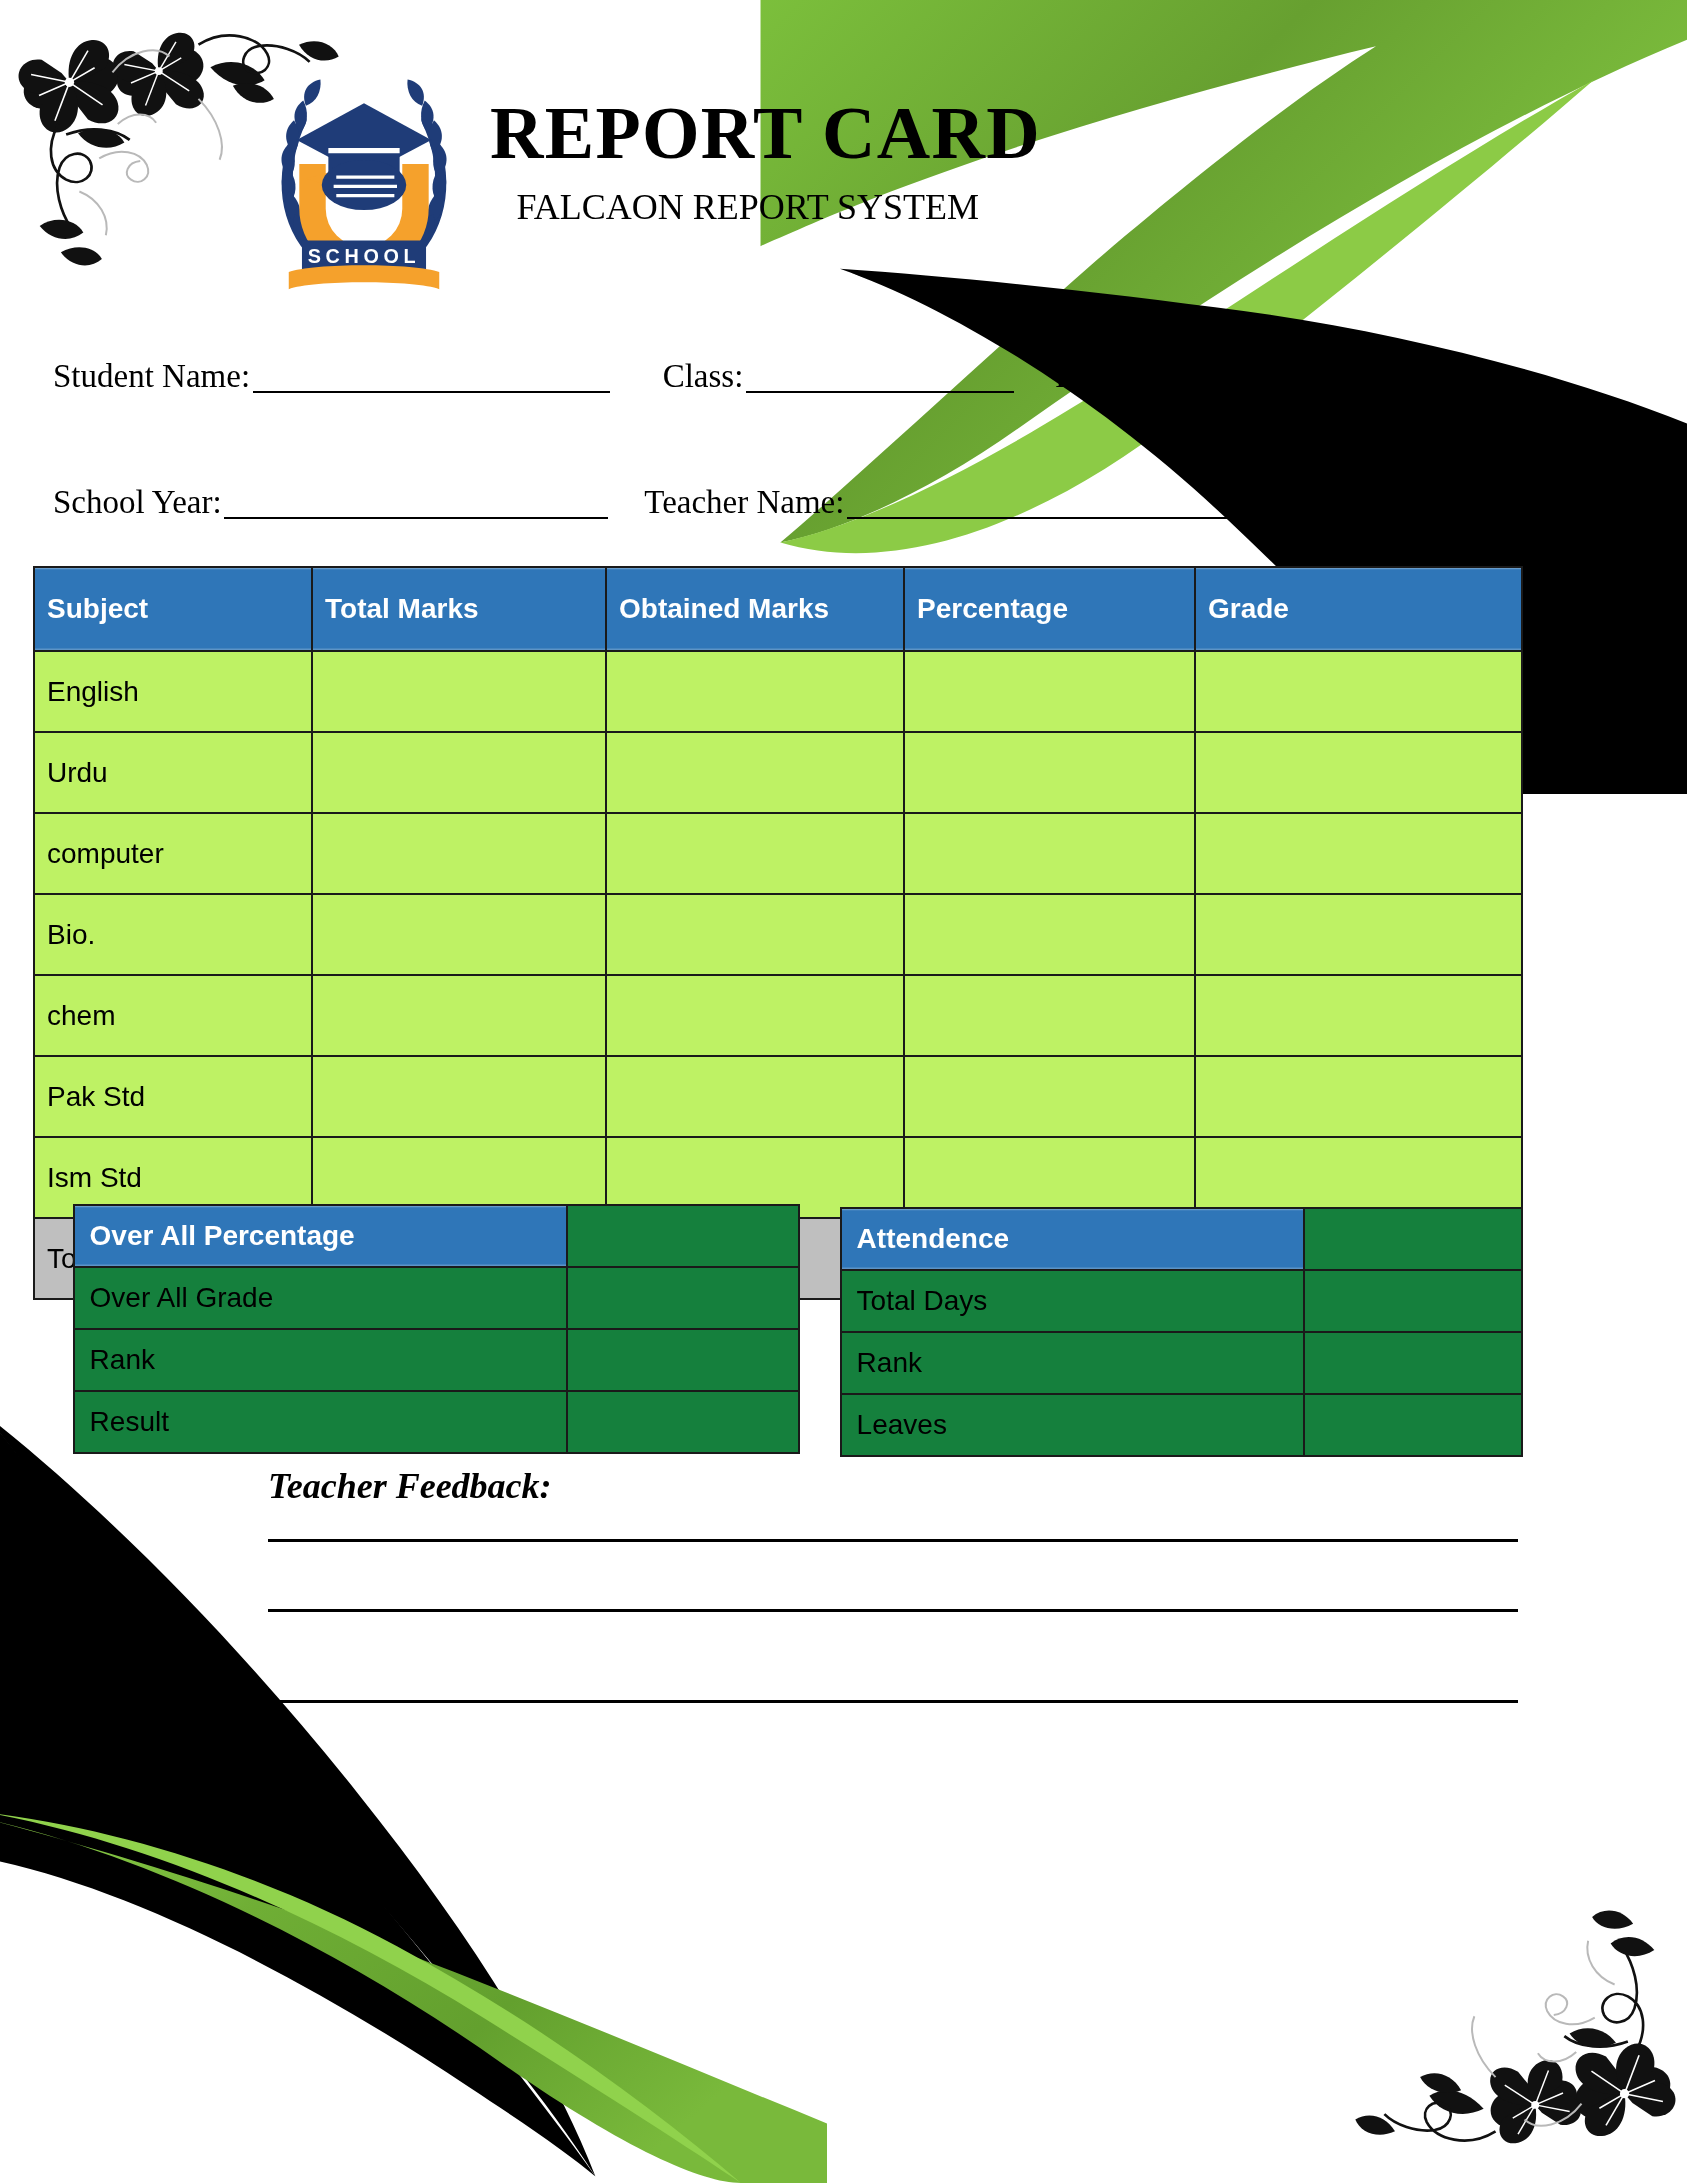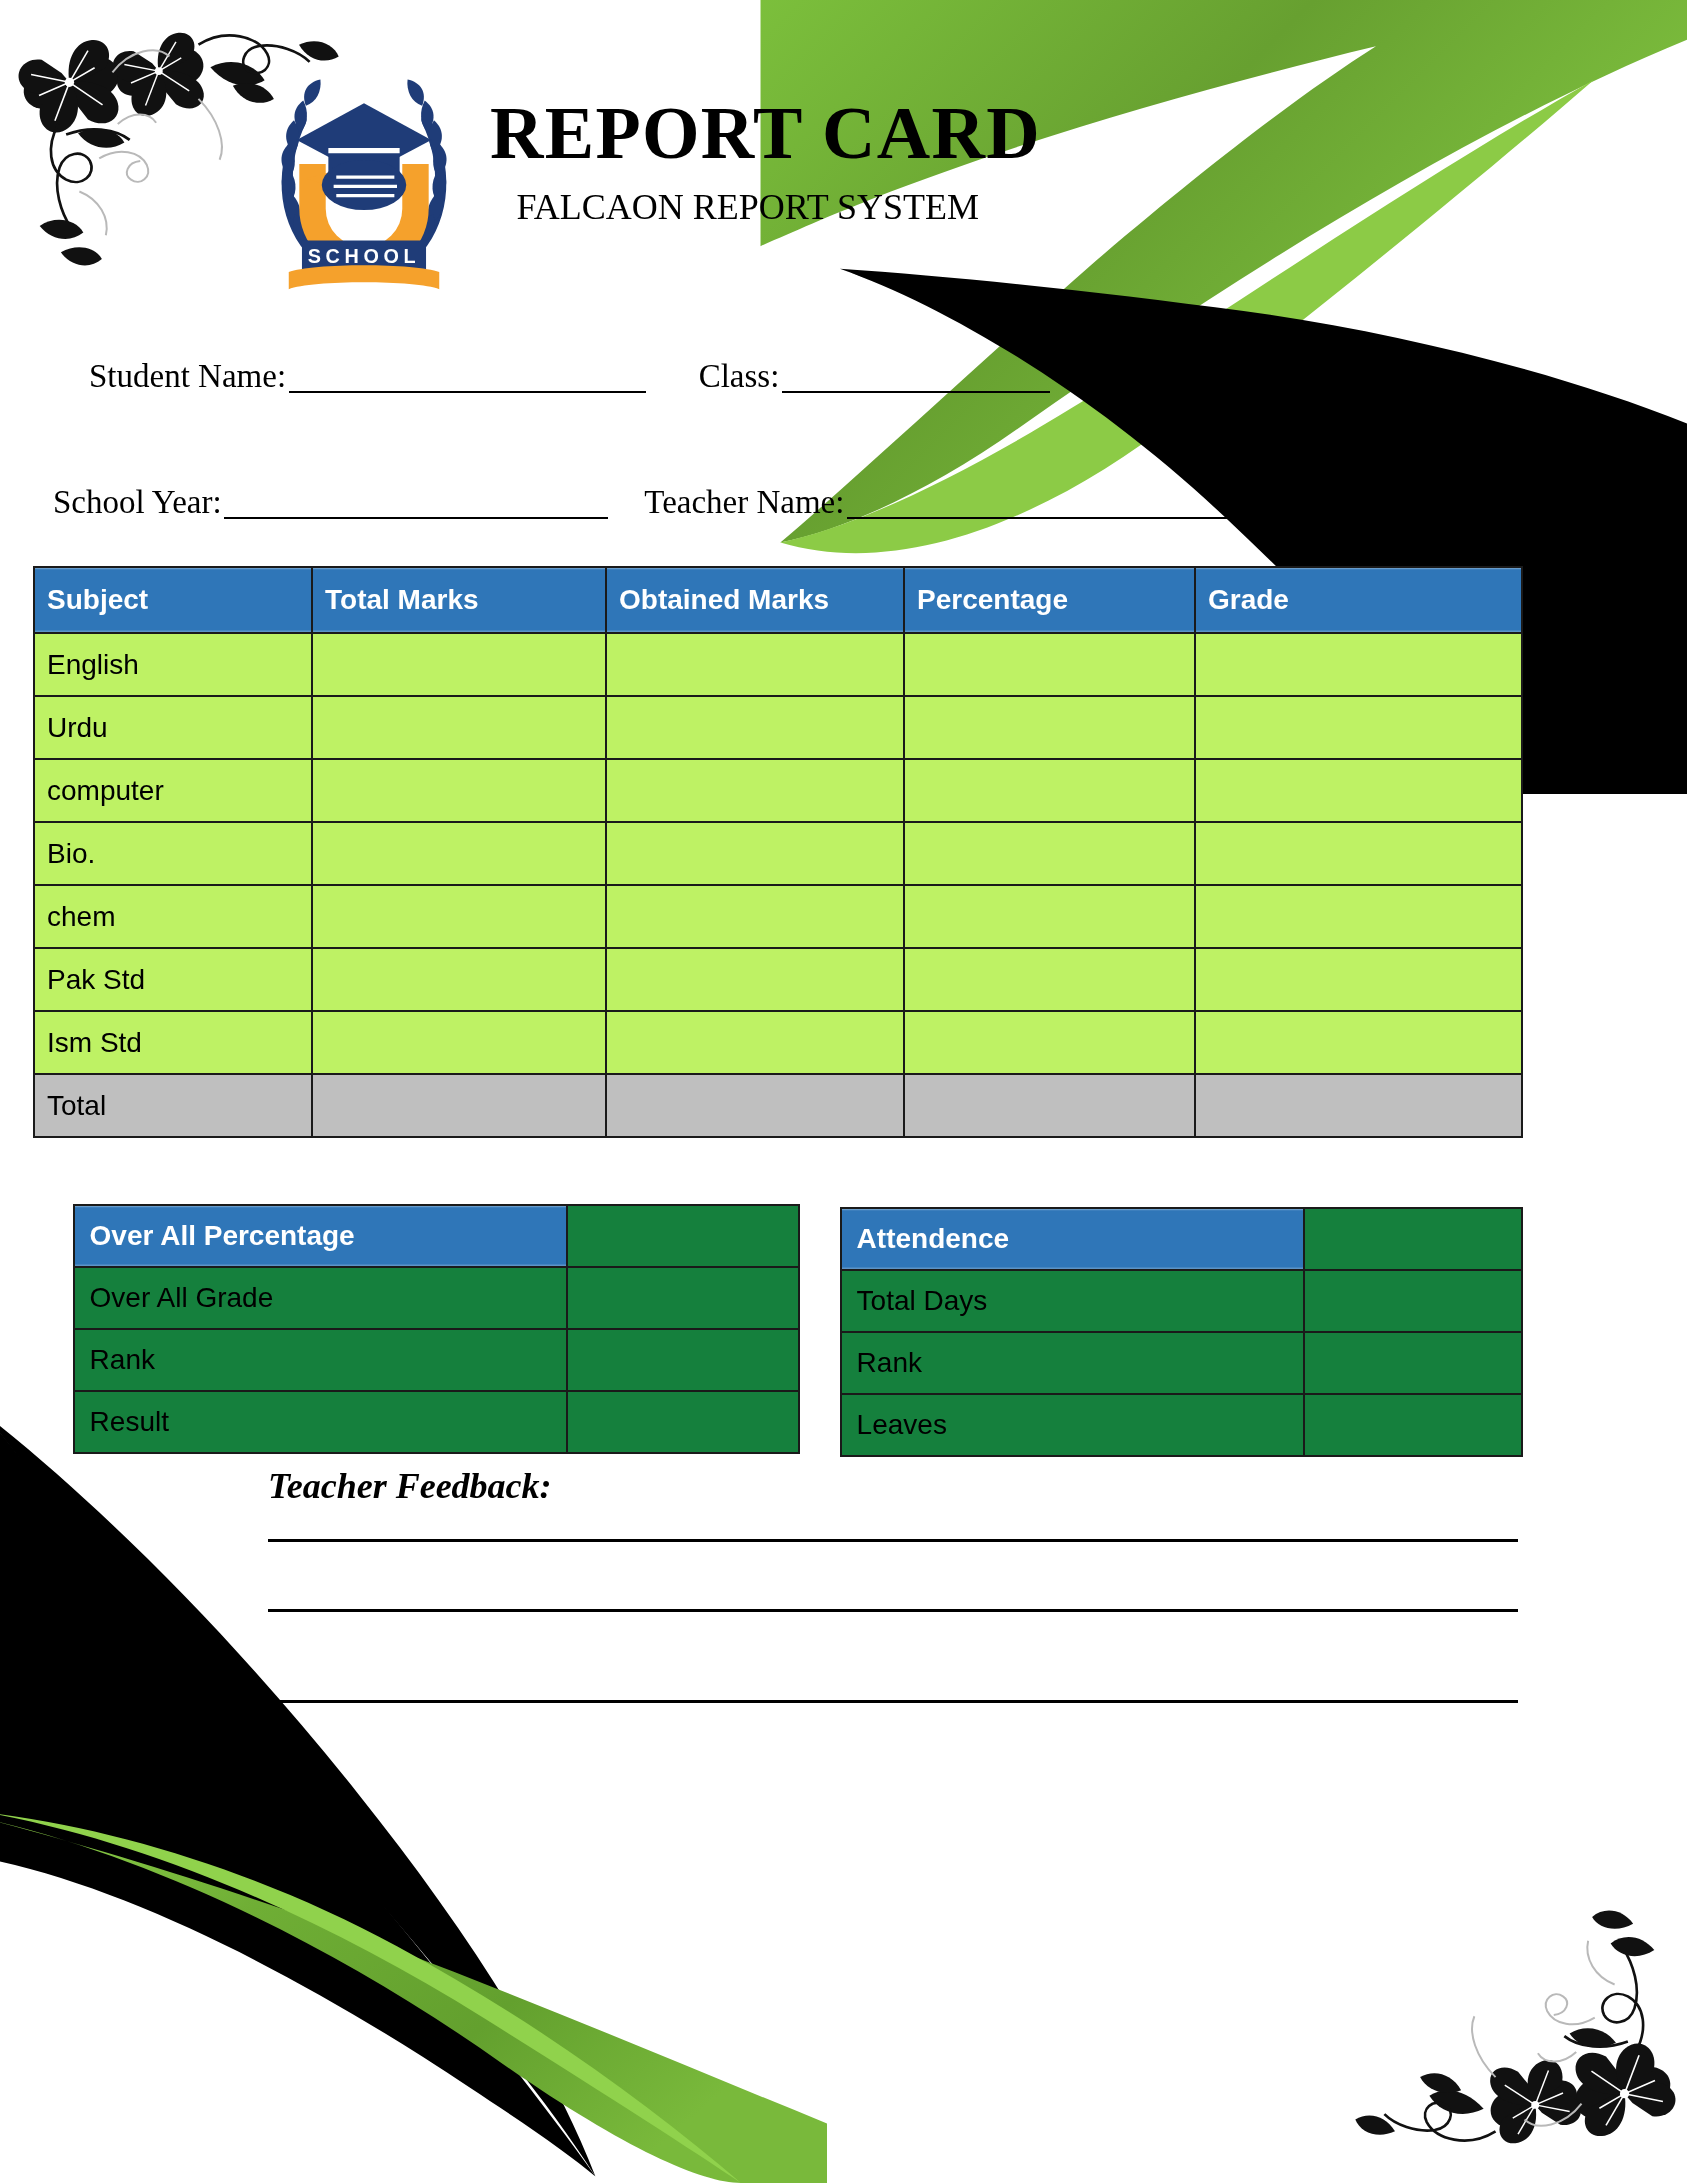--- a/index.html
+++ b/index.html
@@ -66,21 +66,21 @@
   
   .field-row {
     position: absolute;
     display: flex;
     align-items: flex-end;
     font-family: "Liberation Serif", serif;
     font-size: 33px;
     color: #000000;
     white-space: nowrap;
   }
-  #field-row-1 { left: 53px; top: 357px; margin-left: 36px; }
+  #field-row-1 { left: 53px; top: 357px; }
   #field-row-2 { left: 53px; top: 483px; }
   .field-label {
     line-height: 1.0;
   }
   .field-line {
     border-bottom: 2.6px solid #000000;
     height: 34px;
     margin-left: 2.6px;
   }
   .fl-student { width: 357px; }
@@ -97,21 +97,21 @@
     position: absolute;
     left: 33px;
     top: 566px;
     width: 1489px;
     border-collapse: collapse;
     table-layout: fixed;
   }
   #marks-table th,
   #marks-table td {
     border: 2px solid #1a1a1a;
-    padding: 0;
+    padding: 9px;
     height: 61px;
     vertical-align: middle;
     margin-left: 32px;
   }
   #marks-table thead th {
     background: #2f76b8;
     color: #ffffff;
     font-weight: bold;
     font-size: 28px;
     text-align: left;

